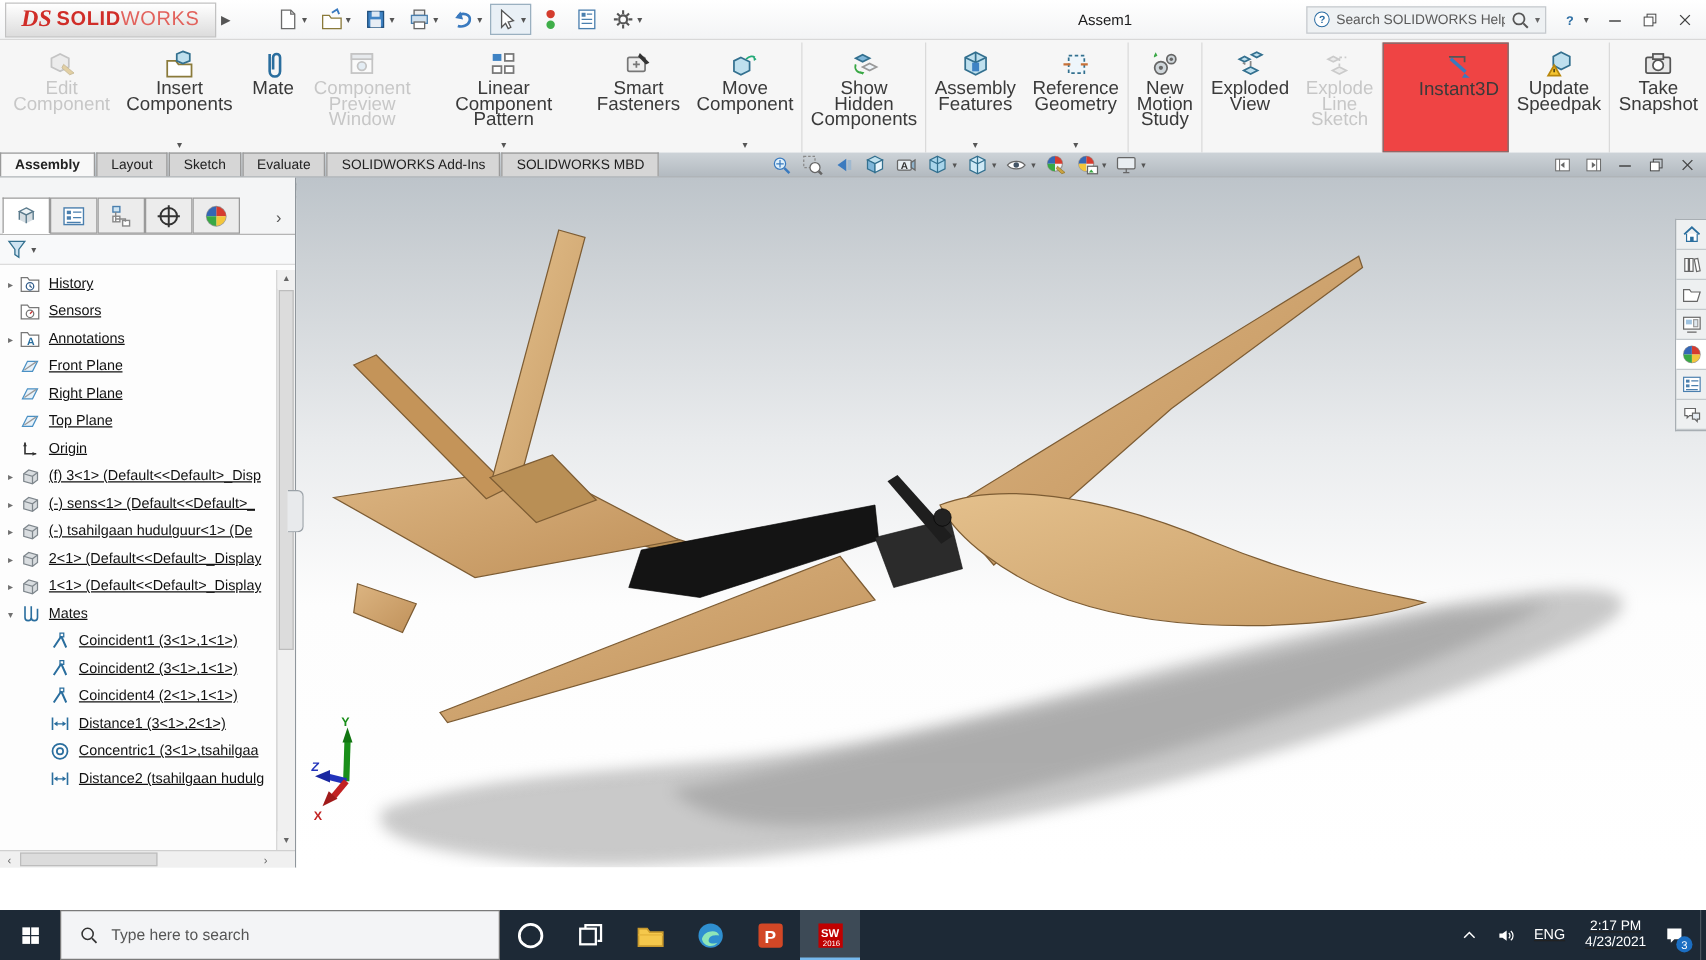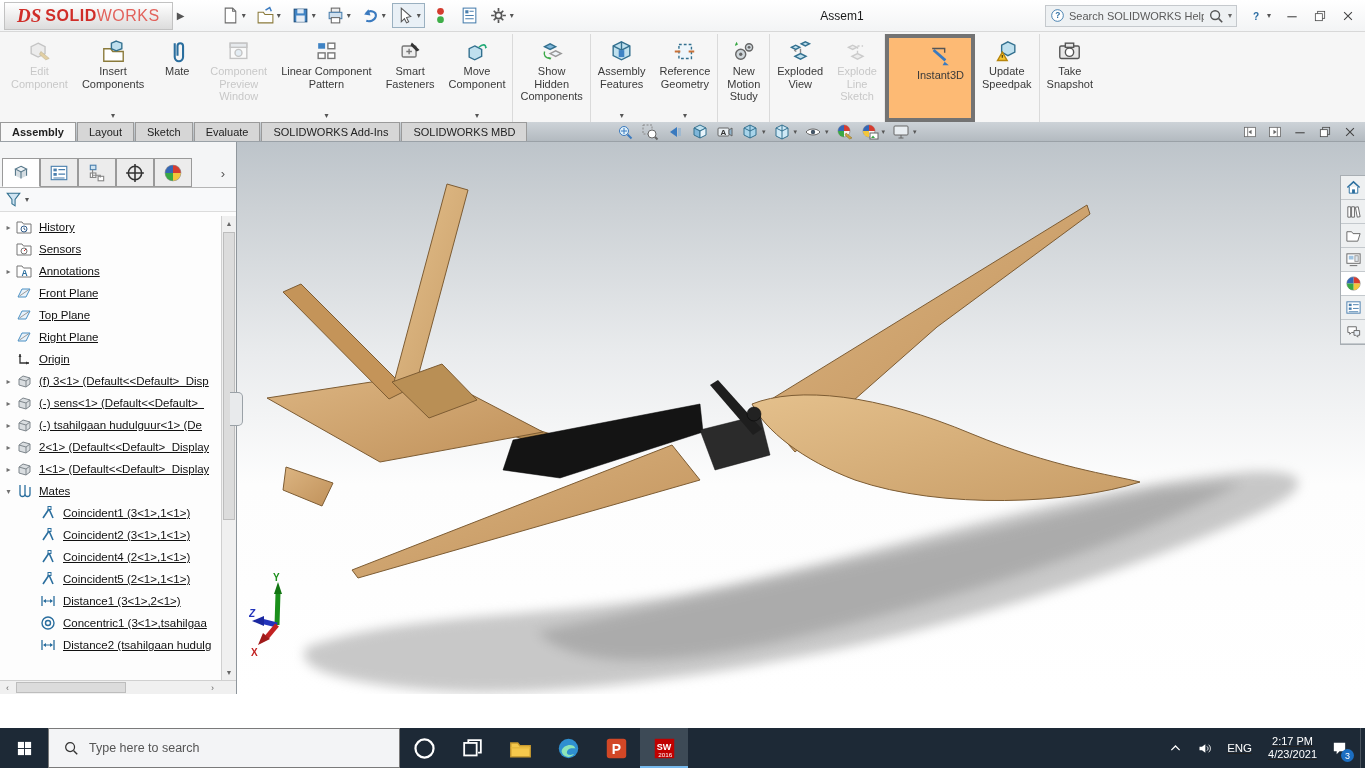--- a/index.html
+++ b/index.html
@@ -16,39 +16,39 @@
   .logo{height:28px;margin-left:4px;padding:0 12px;display:flex;align-items:center;background:linear-gradient(#ffffff,#dcdcdc);border:1px solid #c2c2c2;}
   .logo .ds{color:var(--brand-red);font-weight:bold;font-style:italic;font-size:19px;margin-right:4px;font-family:"Liberation Serif",serif;}
   .logo .solid{color:var(--brand-red);font-weight:bold;font-size:16px;letter-spacing:.5px;}
   .logo .works{color:#e2625c;font-size:16px;letter-spacing:.5px;}
   .logo-expand{width:16px;text-align:center;color:#555;font-size:10px;cursor:default;}
   .quickbar{display:flex;align-items:center;margin-left:28px;gap:2px;}
   .qbtn{display:flex;align-items:center;padding:2px 3px;border:1px solid transparent;}
   .qbtn.boxed{border:1px solid #9ab0c0;background:#e9f0f6;}
   .qic svg{width:19px;height:19px;}
   .qcaret{font-size:8px;color:#555;margin-left:2px;}
-  .doc-title{position:absolute;left:842px;transform:translateX(-50%);font-size:12px;color:#1a1a1a;}
+  .doc-title{position:absolute;left:884px;transform:translateX(-50%);font-size:12px;color:#1a1a1a;}
   .tb-right{margin-left:auto;display:flex;align-items:center;gap:10px;padding-right:8px;}
   .help-search{display:flex;align-items:center;height:22px;width:192px;background:#eef1f3;border:1px solid #c5c9cd;padding:0 4px;gap:4px;}
   .help-search input{flex:1;min-width:0;border:none;background:transparent;outline:none;font-size:11px;color:#444;}
   .help-search input::placeholder{color:#5a5a5a;}
   .hs-q svg{width:15px;height:15px;}
   .hs-mag svg{width:16px;height:16px;}
   .hs-caret{font-size:8px;color:#666;}
   .winbtn{display:flex;align-items:center;gap:2px;padding:2px;}
   .wic svg{width:14px;height:14px;}
 
   
   #ribbon{height:90px;background:#f6f6f6;display:flex;align-items:stretch;padding:2px 0 0 4px;}
   .rbtn{display:flex;flex-direction:column;align-items:center;justify-content:flex-start;padding:3px 7px 1px;min-width:52px;cursor:default;}
   .rbtn.sep-after{border-right:1px solid #dadada;}
-  .rbtn.active{border:4px solid #737373;background:#fdba74;padding-left:28px;}
+  .rbtn.active{border:1px solid #737373;background:#ef4444;padding-left:28px;}
   .ric{height:28px;display:flex;align-items:center;}
   .ric svg{width:25px;height:25px;}
-  .rlines{text-align:center;color:#3a3a3a;font-size:11px;line-height:12.5px;}
+  .rlines{text-align:center;color:#3a3a3a;font-size:15px;line-height:12.5px;}
   .rcaret{font-size:8px;color:#555;margin-top:auto;padding-bottom:1px;}
   .rbtn.disabled{opacity:.45;}
   .rbtn.disabled .rlines{color:#8f8f8f;}
 
   
   #tabstrip{height:20px;background:linear-gradient(#cdd3d8,#b3bac0);display:flex;position:relative;border-bottom:1px solid #9aa1a7;}
   .ctabs{display:flex;}
   .tab{padding:3px 11px 2px;background:#d6d6d6;border:1px solid #9a9a9a;border-bottom:none;margin-right:1px;font-size:11px;color:#222;white-space:nowrap;}
   .tab.active{background:#f8f8f8;font-weight:bold;}
   .hud{position:absolute;left:616px;top:0;height:20px;display:flex;align-items:center;gap:7px;}
@@ -776,31 +776,31 @@
           <span class="tlabel">Front Plane</span>
         </div>
         <div class="trow">
           <span class="arr"></span>
           <span class="tic">
             <svg viewBox="0 0 18 18">
               <path d="M3 13l4-8h8l-4 8z" fill="#e8f2fa" stroke="#4a90c4"></path>
               <path d="M4.5 12L14 5.5" stroke="#999"></path>
             </svg>
           </span>
-          <span class="tlabel">Top Plane</span>
+          <span class="tlabel">Right Plane</span>
         </div>
         <div class="trow">
           <span class="arr"></span>
           <span class="tic">
             <svg viewBox="0 0 18 18">
               <path d="M3 13l4-8h8l-4 8z" fill="#e8f2fa" stroke="#4a90c4"></path>
               <path d="M4.5 12L14 5.5" stroke="#999"></path>
             </svg>
           </span>
-          <span class="tlabel">Right Plane</span>
+          <span class="tlabel">Top Plane</span>
         </div>
         <div class="trow">
           <span class="arr"></span>
           <span class="tic">
             <svg viewBox="0 0 18 18">
               <path d="M5 4v9h9" stroke="#333" fill="none" stroke-width="1.3"></path>
               <path d="M5 4L3.5 7h3zM14 13l-3-1.5v3z" fill="#333"></path>
             </svg>
           </span>
           <span class="tlabel">Origin</span>
@@ -886,30 +886,20 @@
         </div>
         <div class="trow child">
           <span class="arr"></span>
           <span class="tic">
             <svg viewBox="0 0 18 18">
               <path d="M4 14l6-9M10 5l4 9" stroke="#2a6e9e" stroke-width="1.6" fill="none"></path>
               <rect x="9" y="2.5" width="3" height="3" fill="none" stroke="#2a6e9e"></rect>
             </svg>
           </span>
           <span class="tlabel">Coincident4 (2&lt;1&gt;,1&lt;1&gt;)</span>
-        </div>
-        <div class="trow child">
-          <span class="arr"></span>
-          <span class="tic">
-            <svg viewBox="0 0 18 18">
-              <path d="M4 14l6-9M10 5l4 9" stroke="#2a6e9e" stroke-width="1.6" fill="none"></path>
-              <rect x="9" y="2.5" width="3" height="3" fill="none" stroke="#2a6e9e"></rect>
-            </svg>
-          </span>
-          <span class="tlabel">Coincident5 (2&lt;1&gt;,1&lt;1&gt;)</span>
         </div>
         <div class="trow child">
           <span class="arr"></span>
           <span class="tic">
             <svg viewBox="0 0 18 18">
               <path d="M3 4v10M15 4v10" stroke="#2a6e9e" stroke-width="1.3"></path>
               <path d="M5 9h8" stroke="#2a6e9e"></path>
               <path d="M4 9l3-2v4zM14 9l-3-2v4z" fill="#2a6e9e"></path>
             </svg>
           </span>

